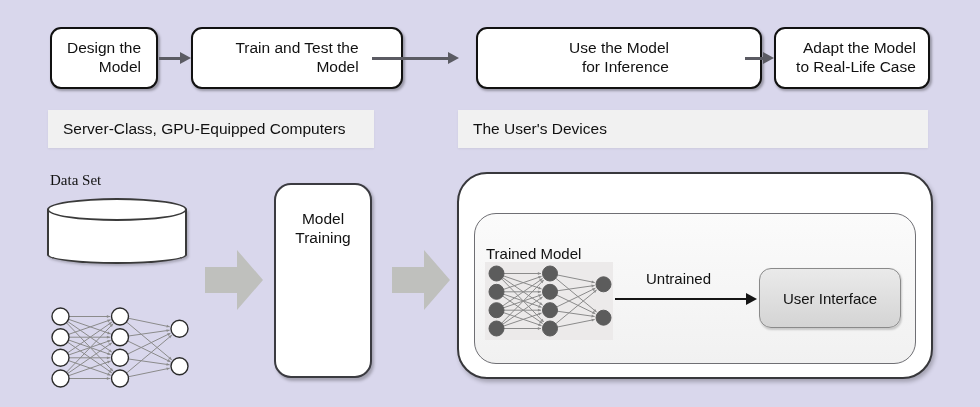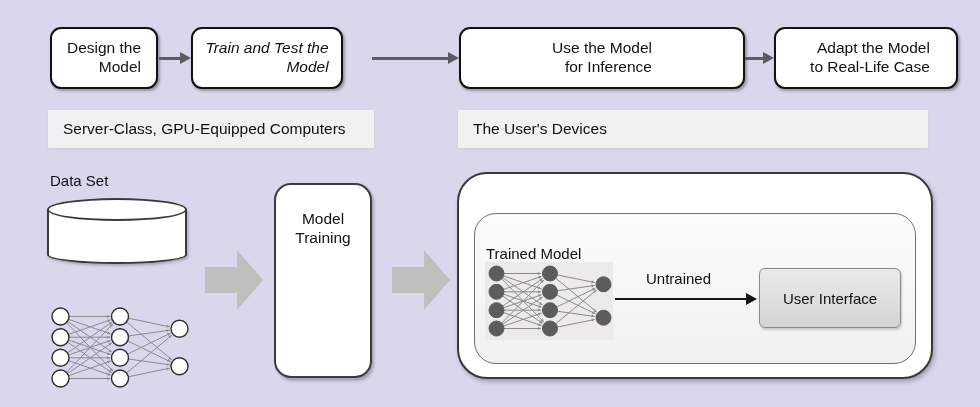--- a/index.html
+++ b/index.html
@@ -122,70 +122,70 @@
 
   
   .net-panel{position:absolute;background:#eceaea;}
   .net-svg{position:absolute;}
 
   
   .ui-box{
     position:absolute;
     background:linear-gradient(#eaeaea,#d4d4d4);
     border:1.4px solid #8a8a8a;
-    border-radius:6px;
+    border-radius:12px;
     box-sizing:border-box;
     display:flex;align-items:center;justify-content:center;
     font-size:15px;color:#111;
     box-shadow:1px 1.5px 2px rgba(0,0,0,0.18);
   }
 </style>
 </head>
 <body>
 
 <div id="stage">
 
   <div class="pipe-box" style="left:50px;top:27px;width:108px;height:62px;">
     <span>Design the
 Model</span>
   </div>
 
   <div class="arrow-line" style="left:159px;top:56.5px;width:24px;"></div>
   <div class="arrow-head" style="left:180px;top:51.5px;"></div>
 
-  <div class="pipe-box" style="left:191px;top:27px;width:152px;height:62px;font-style:italic;">
+  <div class="pipe-box" style="left:191px;top:27px;width:212px;height:62px;">
     <span>Train and Test the
 Model</span>
   </div>
 
   <div class="arrow-line" style="left:372px;top:56.5px;width:80px;"></div>
   <div class="arrow-head" style="left:448px;top:51.5px;"></div>
 
-  <div class="pipe-box" style="left:459px;top:27px;width:286px;height:62px;">
+  <div class="pipe-box" style="left:476px;top:27px;width:286px;height:62px;">
     <span>Use the Model
 for Inference</span>
   </div>
 
   <div class="arrow-line" style="left:745px;top:56.5px;width:22px;"></div>
   <div class="arrow-head" style="left:763px;top:51.5px;"></div>
 
-  <div class="pipe-box" style="left:774px;top:27px;width:184px;height:62px;padding-left:8px;">
+  <div class="pipe-box" style="left:774px;top:27px;width:156px;height:62px;padding-left:8px;">
     <span>Adapt the Model
 to Real-Life Case</span>
   </div>
 
   <div class="band" style="left:48px;top:110px;width:326px;height:38px;">
     <span>Server-Class, GPU-Equipped Computers</span>
   </div>
 
   <div class="band" style="left:458px;top:110px;width:470px;height:38px;">
     <span>The User's Devices</span>
   </div>
 
-  <div class="caption" style="left:50px;top:172px;">Data Set</div>
+  <div class="caption" style="left:50px;top:172px;font-family:Liberation Serif, serif;">Data Set</div>
 
   <div class="cyl" style="left:47px;top:198px;width:140px;height:66px;">
     <div class="body"></div>
     <div class="top"></div>
   </div>
 
 
   <svg class="net-svg" style="left:50px;top:305px;" width="140" height="85" viewBox="0 0 140 85">
     <g id="untrained-links" stroke="#8b8b8b" stroke-width="1" fill="none">
         <line x1="10.5" y1="11.5" x2="60.0" y2="11.5"></line>

